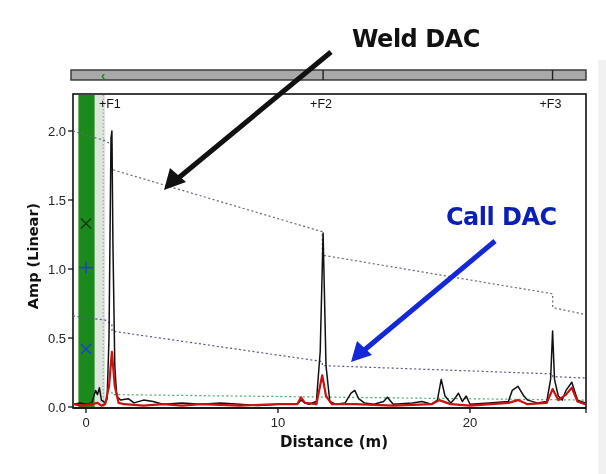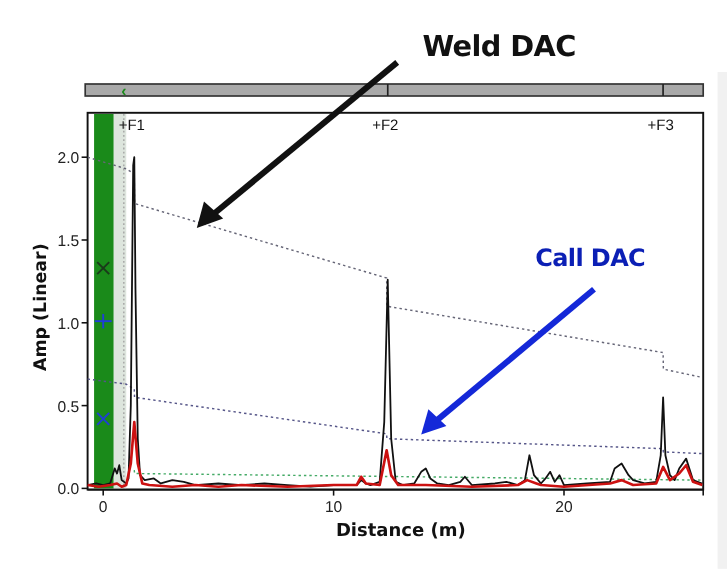--- a/index.html
+++ b/index.html
@@ -1,20 +1,20 @@
 <!DOCTYPE html>
 <html><head>
 <meta charset="utf-8">
 <style>
   html, body { margin: 0; padding: 0; background: #ffffff; }
   body { width: 606px; height: 474px; position: relative; overflow: hidden; font-family: "Liberation Sans", sans-serif; }
   #chart { position: absolute; left: 0; top: 0; }
   .annot { position: absolute; font-family: "DejaVu Sans", sans-serif; font-weight: bold; white-space: nowrap; }
   .annot-weld { left: 337px; top: 25px; font-size: 24px; color: #111111; letter-spacing: -0.5px; margin-left: 15px; }
-  .annot-call { left: 446px; top: 203px; font-size: 20px; color: #0b1fb5; letter-spacing: -0.5px; }
+  .annot-call { left: 446px; top: 203px; font-size: 24px; color: #0b1fb5; letter-spacing: -0.5px; }
   .right-edge { position: absolute; left: 598px; top: 60px; width: 8px; height: 414px; background: #f1f1f1; }
 </style>
 </head>
 <body>
 
 <svg id="chart" width="606" height="474" xmlns="http://www.w3.org/2000/svg">
 
   <g>
     <rect x="71" y="70" width="515" height="10" fill="#a9a9a9" stroke="#333" stroke-width="1.4"></rect>
     <g id="scroll-ticks">

